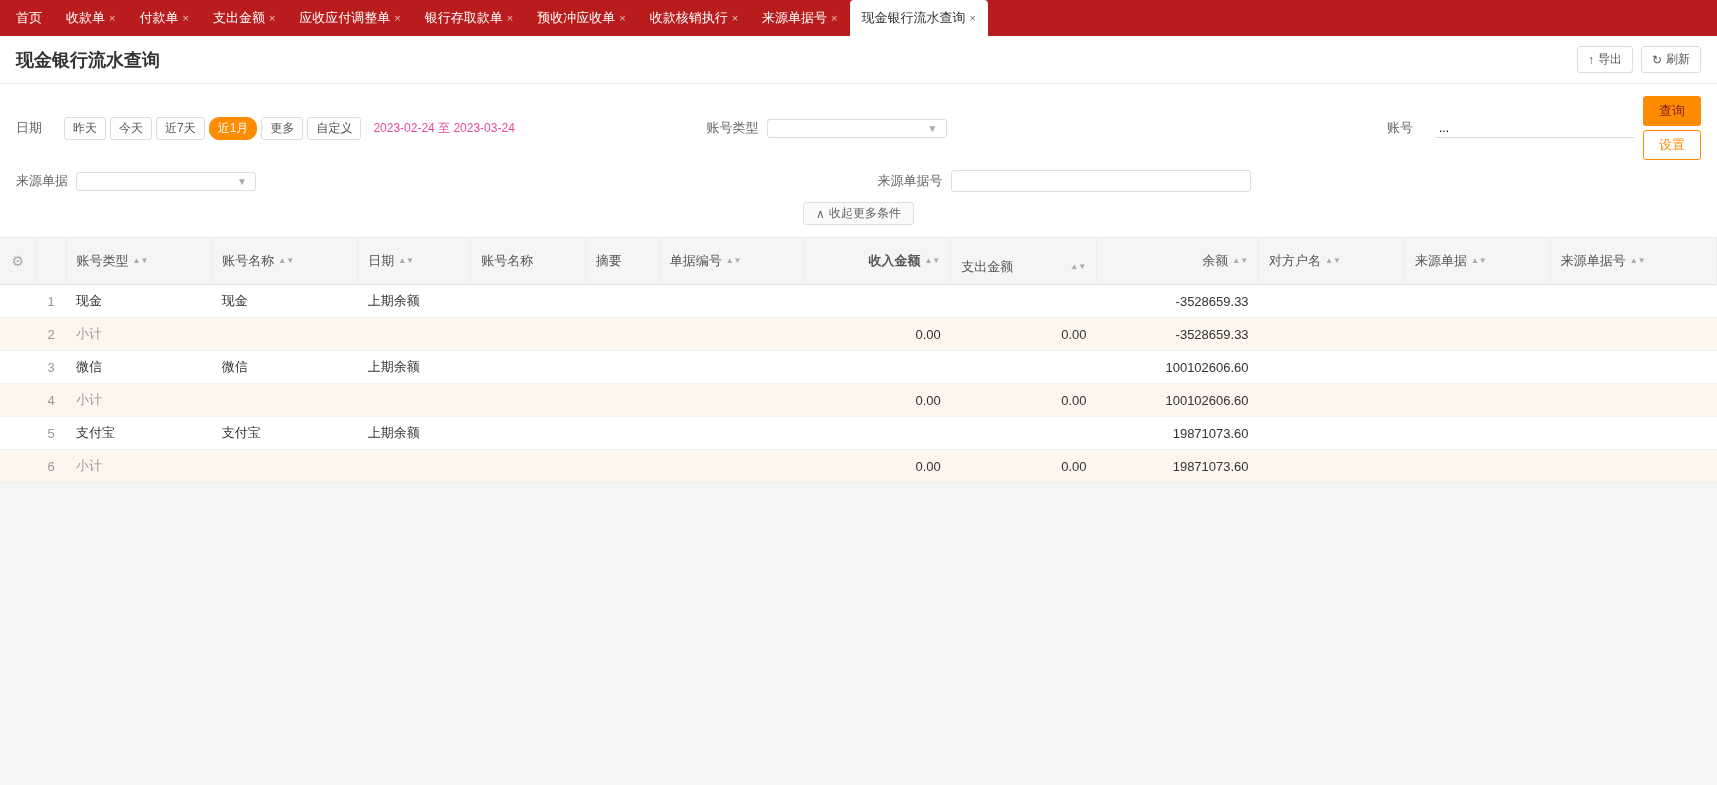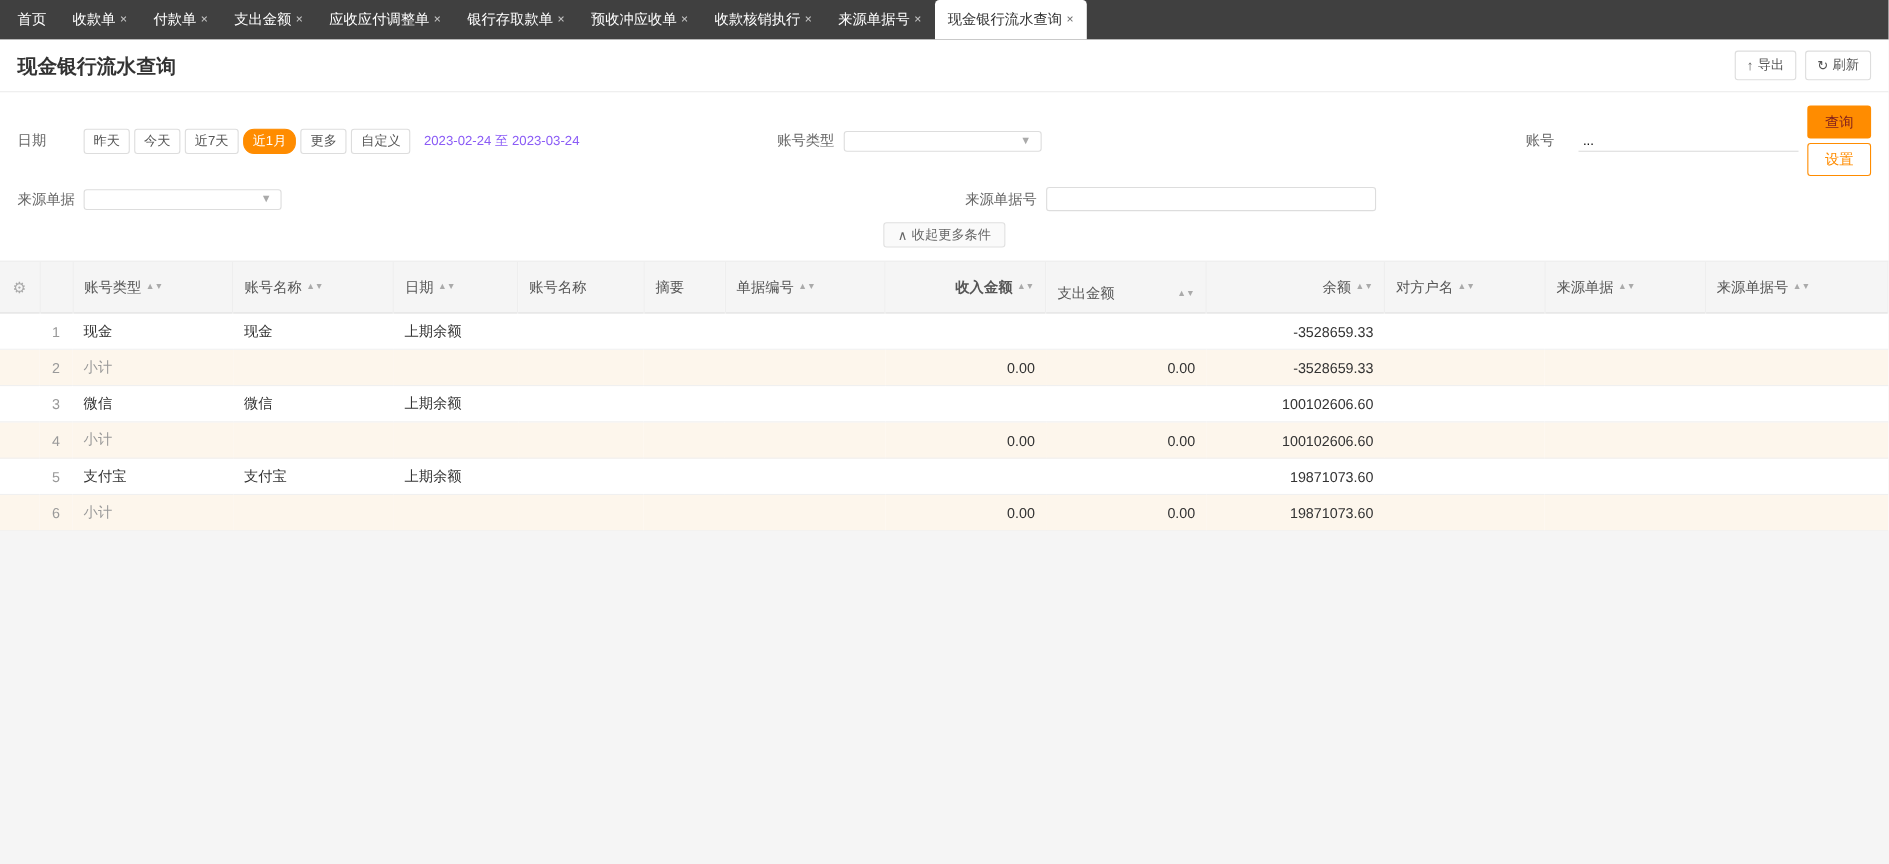--- a/index.html
+++ b/index.html
@@ -1,20 +1,20 @@
 <!DOCTYPE html>
 <html><head>
   <meta charset="utf-8">
   <style>
     * { box-sizing: border-box; margin: 0; padding: 0; }
     body { font-family: 'Microsoft YaHei', Arial, sans-serif; font-size: 13px; background: #f5f5f5; color: #333; }
 
     
     .top-nav {
-      background: #404040;
+      background: #b91c1c;
       display: flex;
       align-items: center;
       height: 36px;
       padding: 0 4px;
       overflow: hidden;
     }
     .top-nav .nav-item {
       color: #fff;
       padding: 0 12px;
       height: 36px;
@@ -83,40 +83,39 @@
     .filter-label {
       color: #666;
       font-size: 13px;
       white-space: nowrap;
       min-width: 40px;
     }
     .date-btns {
       display: flex;
       gap: 4px;
       align-items: center;
-      margin-left: 12px;
     }
     .date-btn {
       padding: 2px 8px;
       border: 1px solid #ddd;
       background: #fff;
       border-radius: 3px;
       cursor: pointer;
       font-size: 12px;
       color: #555;
     }
     .date-btn.active {
       background: #ff8c00;
       color: #fff;
       border-color: #ff8c00;
       border-radius: 10px;
     }
     .date-range {
       font-size: 12px;
-      color: #8b5cf6;
+      color: #ec4899;
       margin-left: 4px;
     }
     .filter-select {
       display: flex;
       align-items: center;
       border: 1px solid #ddd;
       border-radius: 3px;
       padding: 3px 8px;
       background: #fff;
       cursor: pointer;

